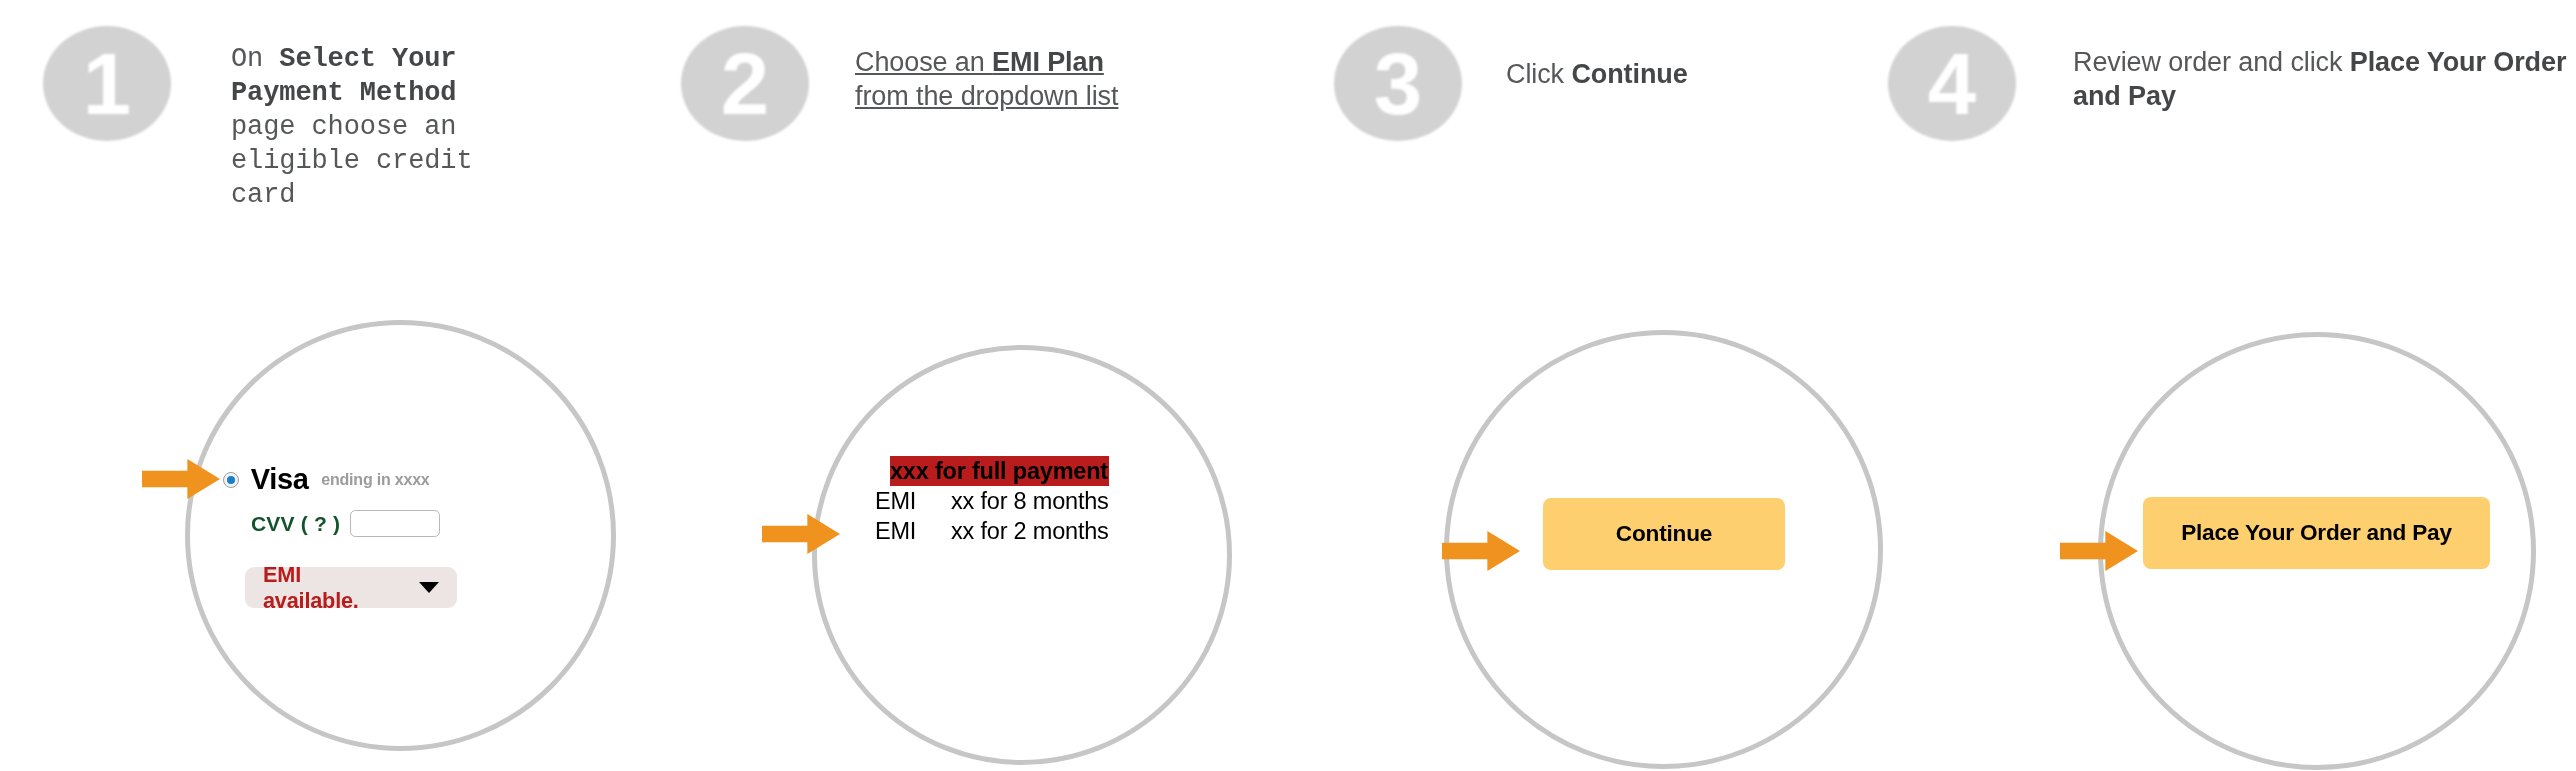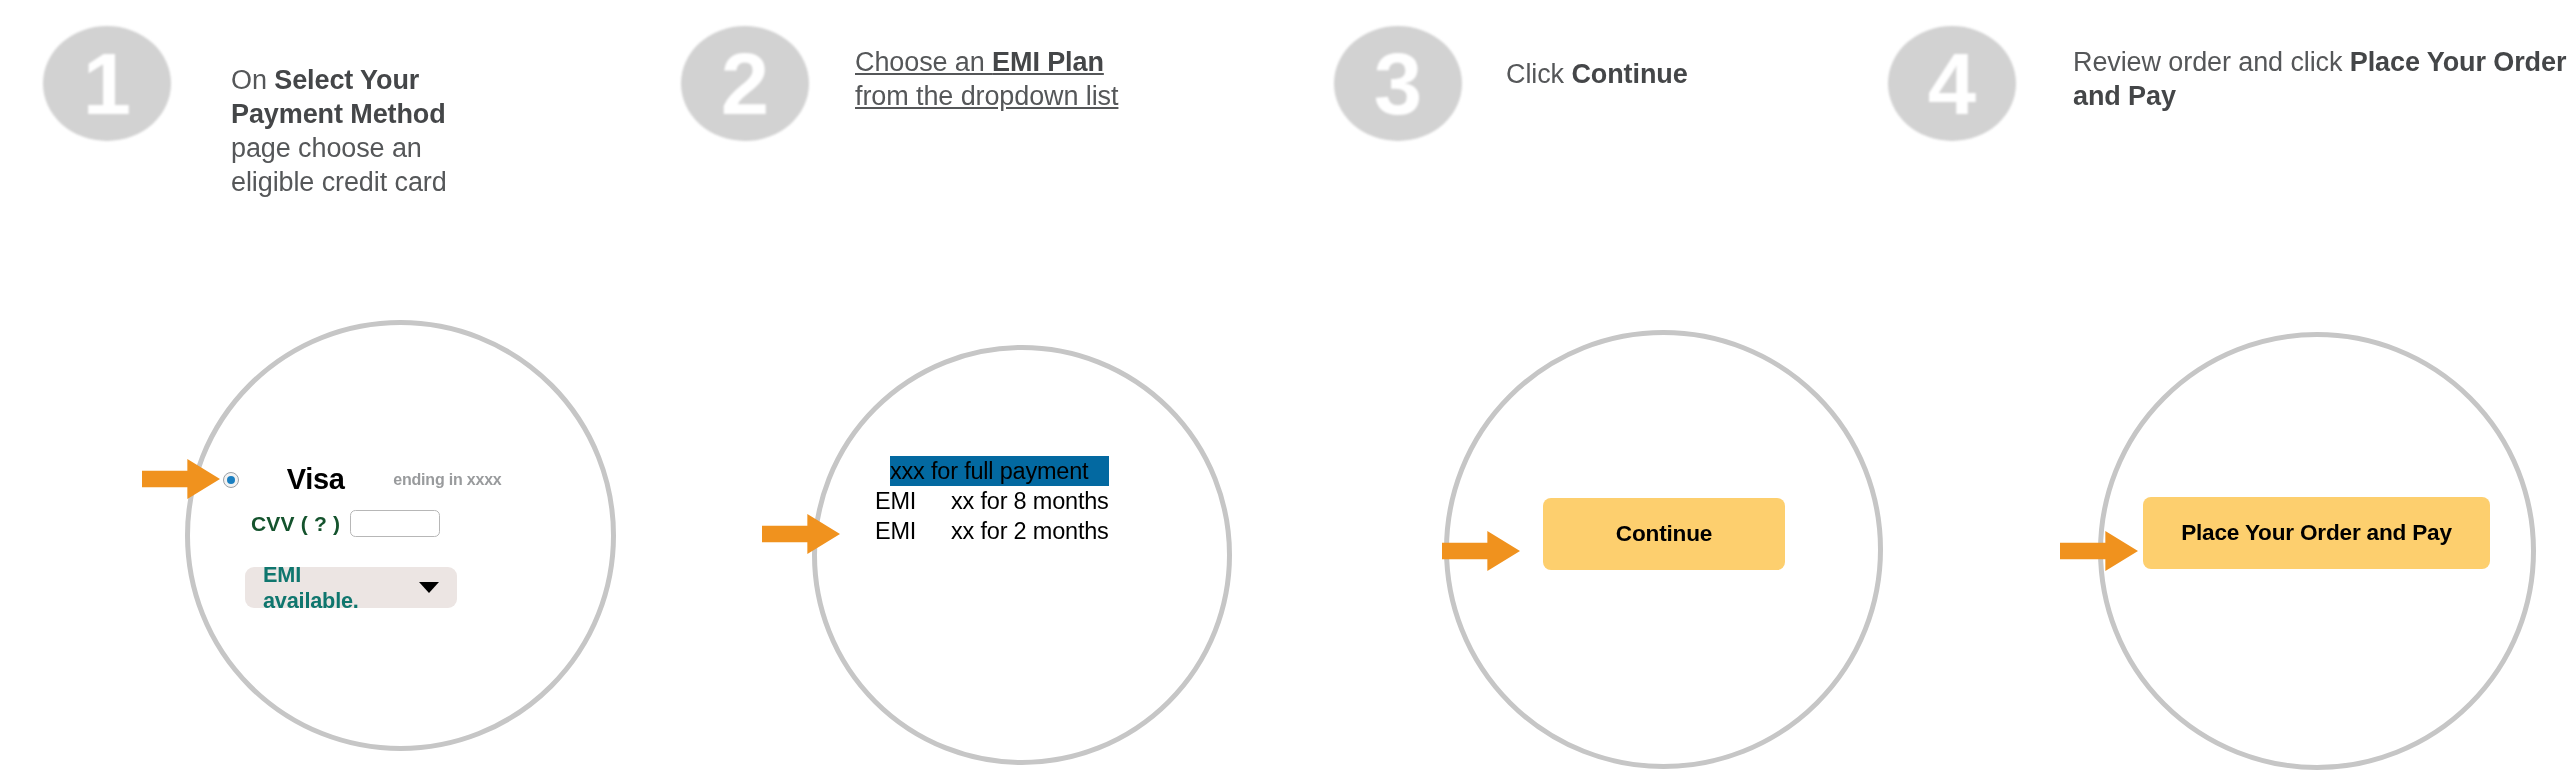--- a/index.html
+++ b/index.html
@@ -125,21 +125,21 @@
     position: absolute;
     background: #ece5e3;
     border-radius: 9px;
     display: flex;
     align-items: center;
     box-sizing: border-box;
   }
   .emi-select-label {
     font-size: 21.7px;
     font-weight: bold;
-    color: #0f766e;
+    color: #b91c1c;
     letter-spacing: -0.2px;
   }
   .caret {
     width: 0;
     height: 0;
     border-left: 10.8px solid transparent;
     border-right: 10.8px solid transparent;
     border-top: 11.7px solid #000000;
     margin-left: 25px;
   }
@@ -148,21 +148,21 @@
   .dd-list { position: absolute; }
   .dd-row {
     display: flex;
     align-items: center;
     height: 30px;
     white-space: nowrap;
     font-size: 23.5px;
     color: #000000;
     letter-spacing: -0.2px;
   }
-  .dd-row.selected { background: #0369a1; }
+  .dd-row.selected { background: #b91c1c; font-weight: bold; }
   .dd-swatch {
     width: 34px;
     height: 30px;
     background: #ffffff;
     flex: 0 0 auto;
   }
   .dd-left {
     width: 76px;
     flex: 0 0 auto;
     margin-left: 19px;
@@ -182,38 +182,38 @@
     font-weight: bold;
     letter-spacing: -0.2px;
     box-sizing: border-box;
     white-space: nowrap;
   }
 </style>
 </head>
 <body>
 
 <div class="step-badge" style="left:43px;  top:26px;"><span>1</span></div>
-<div class="step-caption" style="left:231px; top:63px;  width:271px;">On <b>Select Your Payment Method</b> page choose an eligible credit card</div>
+<div class="step-caption" style="left:231px; top:42px;  width:271px;font-family:Liberation Mono, monospace;">On <b>Select Your Payment Method</b> page choose an eligible credit card</div>
 
 <div class="step-badge" style="left:681px; top:26px;"><span>2</span></div>
 <div class="step-caption" style="left:855px; top:45px;  width:289px;text-decoration:underline;">Choose an <b>EMI Plan</b> from the dropdown list</div>
 
 <div class="step-badge" style="left:1334px;top:26px;"><span>3</span></div>
 <div class="step-caption" style="left:1506px;top:57px;  width:361px;">Click <b>Continue</b></div>
 
 <div class="step-badge" style="left:1888px;top:26px;"><span>4</span></div>
 <div class="step-caption" style="left:2073px;top:45px;  width:505px;">Review order and click <b>Place Your Order and Pay</b></div>
 
 <div class="panel-circle" style="left:185px; top:320px; width:431px; height:431px;"></div>
 
 <svg class="arrow" style="left:142px; top:459px;" width="78" height="40" viewBox="0 0 86 44">
   <path d="M0 13 H50 V0 L86 22 L50 44 V31 H0 Z" fill="#f0921e"></path>
 </svg>
 
-<div class="visa-row" style="left:223px; top:463px;gap:36px;">
+<div class="visa-row" style="left:223px; top:463px;">
   <span class="radio"></span>
   <span class="visa-name">Visa</span>
   <span class="visa-sub">ending in xxxx</span>
 </div>
 
 <div class="cvv-row" style="left:251px; top:510px;">
   <span class="cvv-label">CVV ( ? )</span>
   <input class="cvv-input" type="text" placeholder="" style="">
 </div>
 

